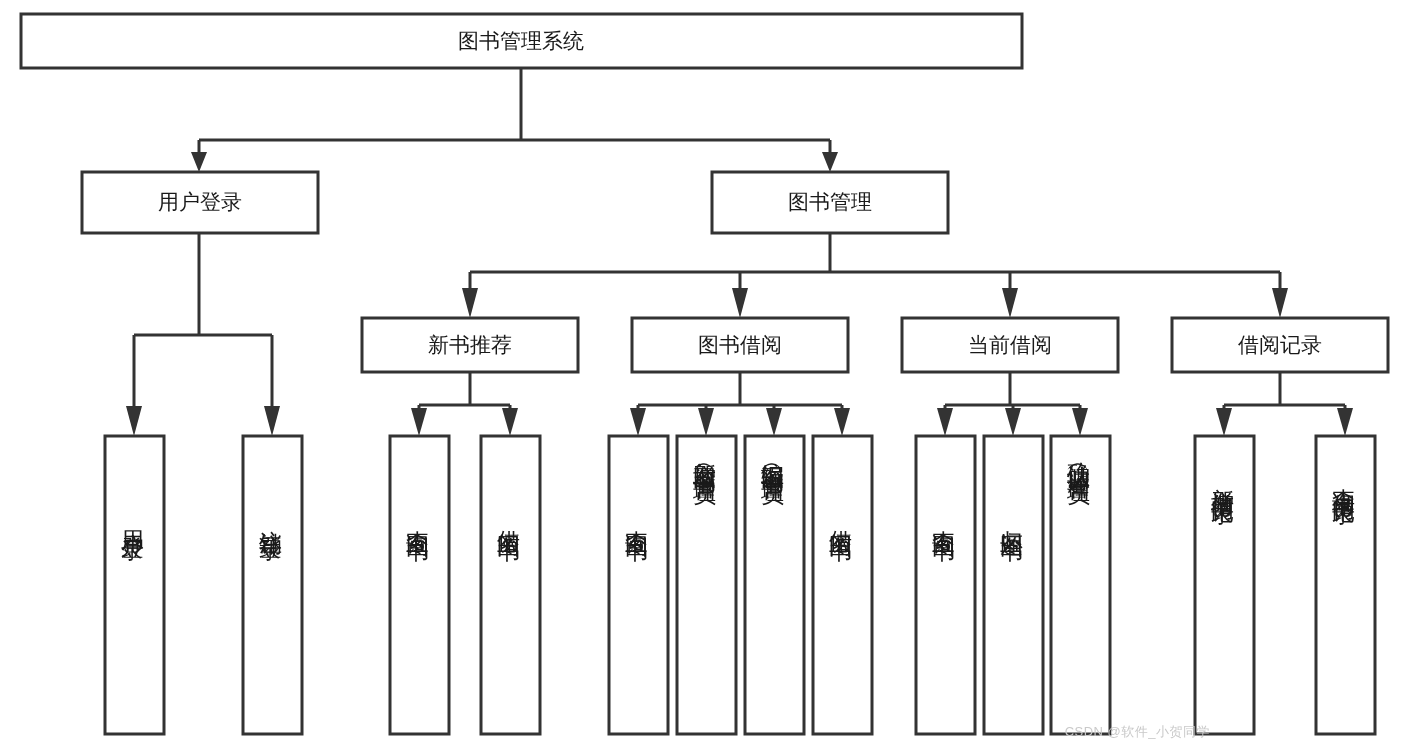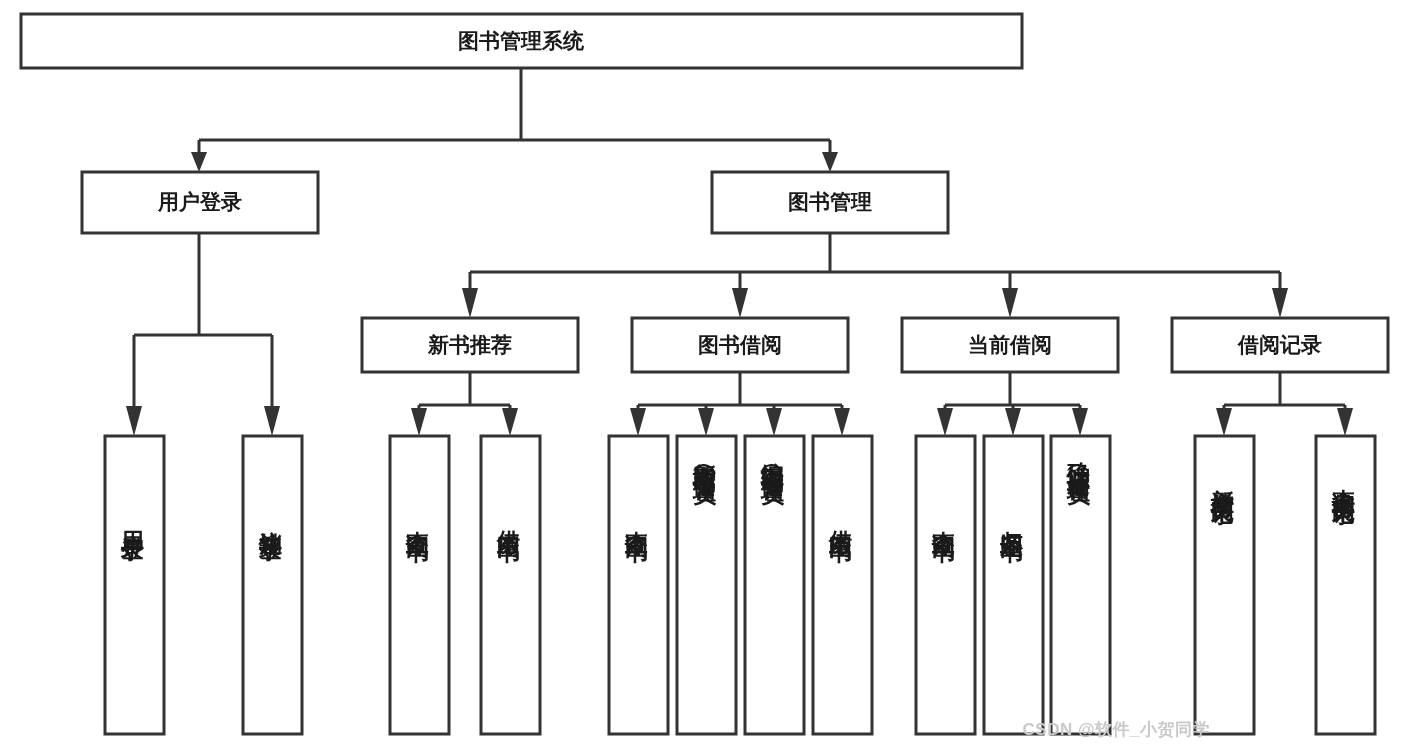--- a/index.html
+++ b/index.html
@@ -11,21 +11,20 @@
     width: 1405px;
     height: 747px;
     font-family: "Liberation Sans", "DejaVu Sans", sans-serif;
     overflow: hidden;
     position: relative;
   }
   #diagram-root {
     position: relative;
     width: 1218px;
     height: 747px;
-    font-weight: bold;
   }
   svg#tree-svg {
     position: absolute;
     left: 0;
     top: 0;
     width: 1405px;
     height: 747px;
     display: block;
   }
   .node-box {
@@ -61,21 +60,21 @@
     letter-spacing: 3px;
     white-space: nowrap;
     text-align: left;
     pointer-events: none;
   }
   .watermark {
     position: absolute;
     right: 8px;
     bottom: 6px;
     font-family: "Liberation Sans", "DejaVu Sans", sans-serif;
-    font-size: 17px;
+    font-size: 13px;
     color: #c9c9c9;
     letter-spacing: 0.5px;
     white-space: nowrap;
     margin-top: 20px;
   }
 </style>
 </head>
 <body>
 
 <div id="diagram-root">

